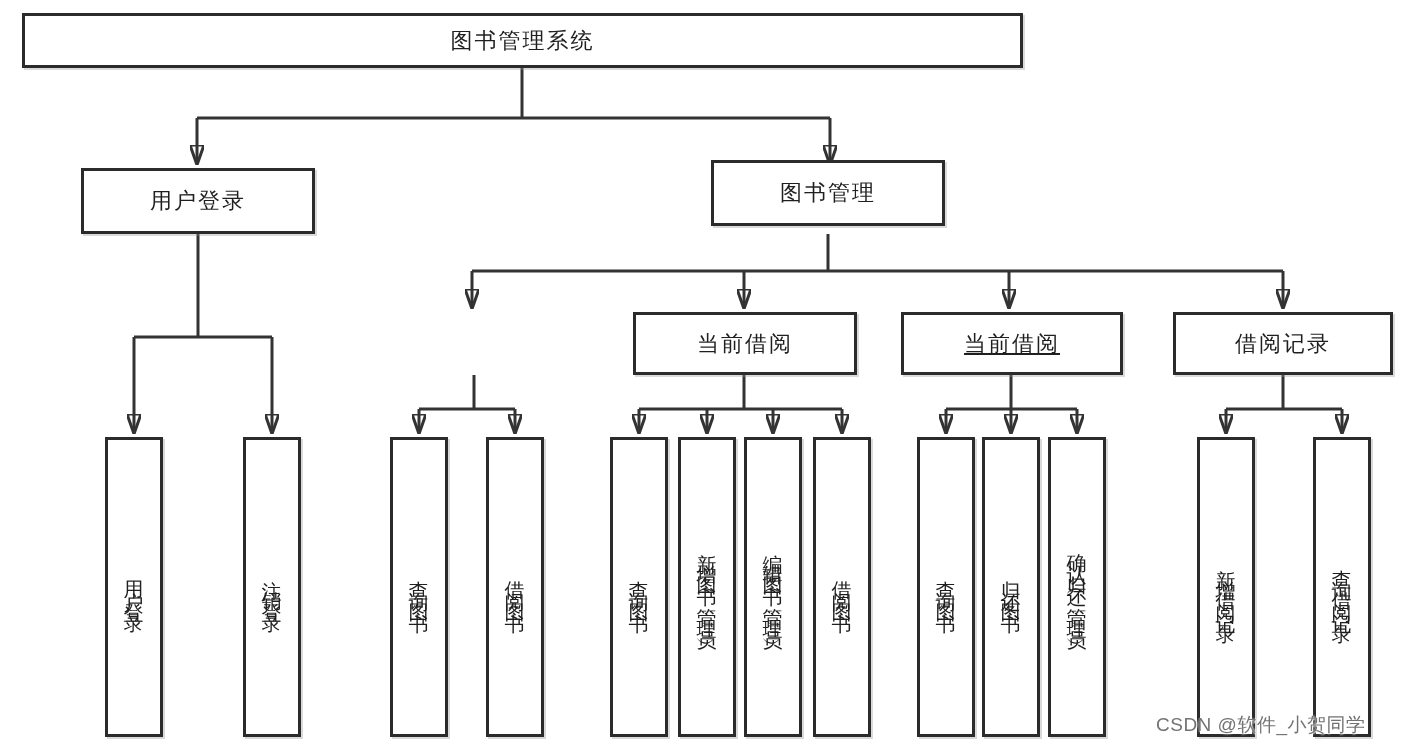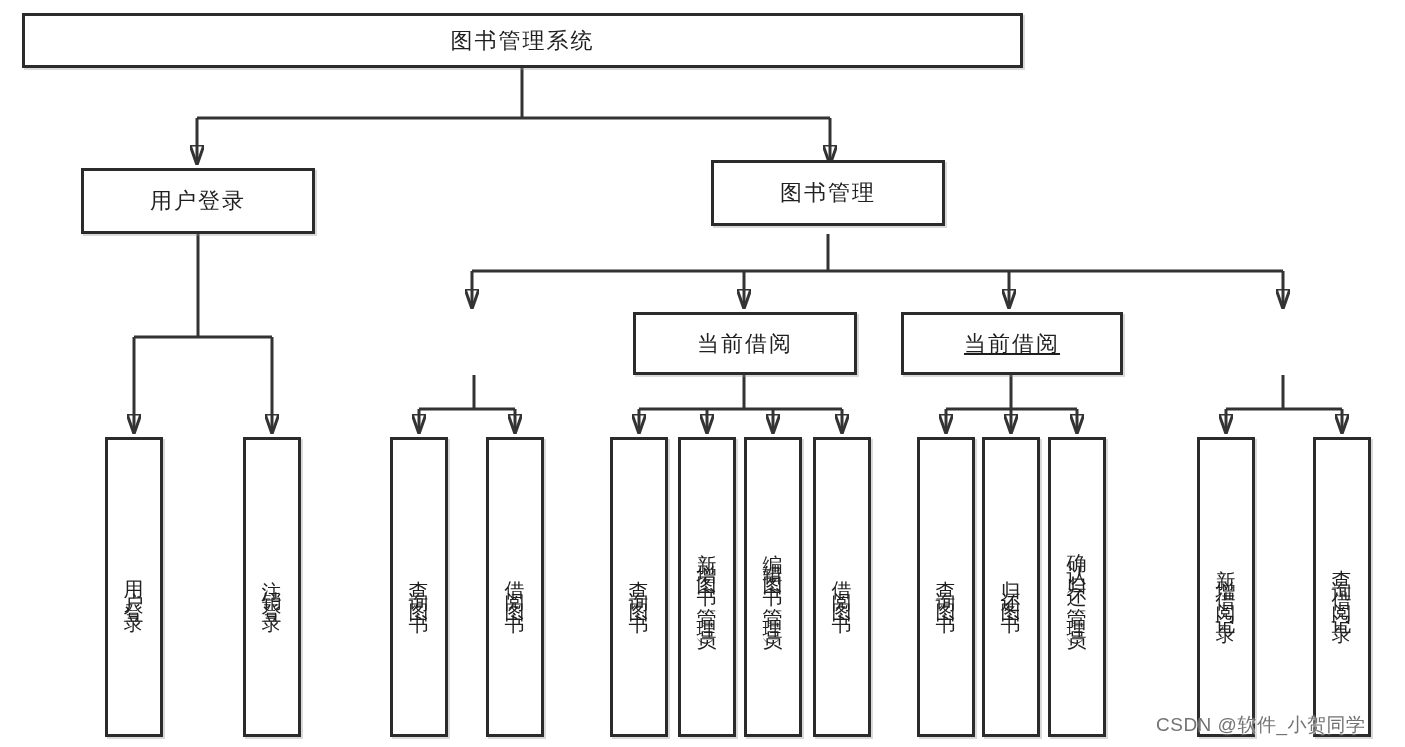--- a/index.html
+++ b/index.html
@@ -155,20 +155,23 @@
   <div class="box hbox lvl2-b">
     <span>图书管理</span>
   </div>
 
   <div class="box hbox lvl3 m1">
     <span>当前借阅</span>
   </div>
   <div class="box hbox lvl3 m2">
     <span>当前借阅</span>
   </div>
+  <div class="box hbox lvl3 m3">
+    <span>借阅记录</span>
+  </div>
 
   <div class="box vbox v0">
     <span>用户登录</span>
   </div>
   <div class="box vbox v1">
     <span>注销登录</span>
   </div>
 
   <div class="box vbox v2">
     <span>查询图书</span>

